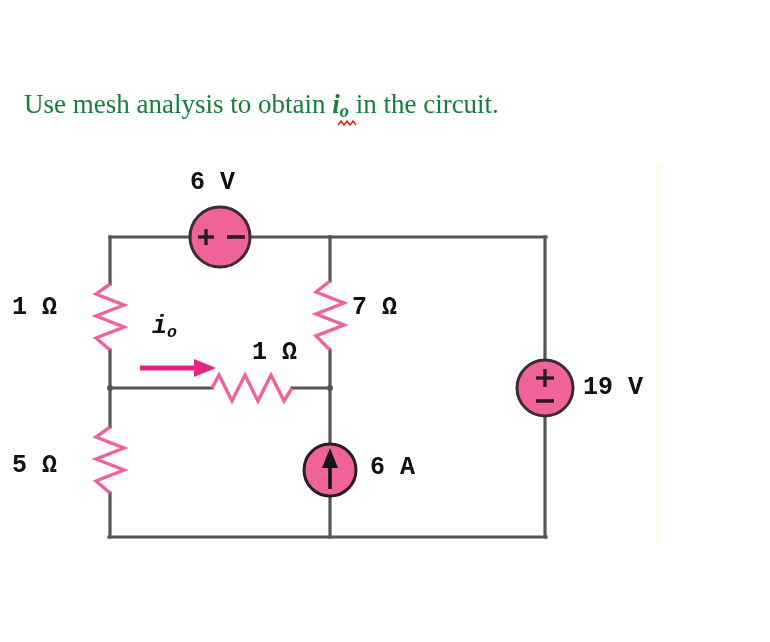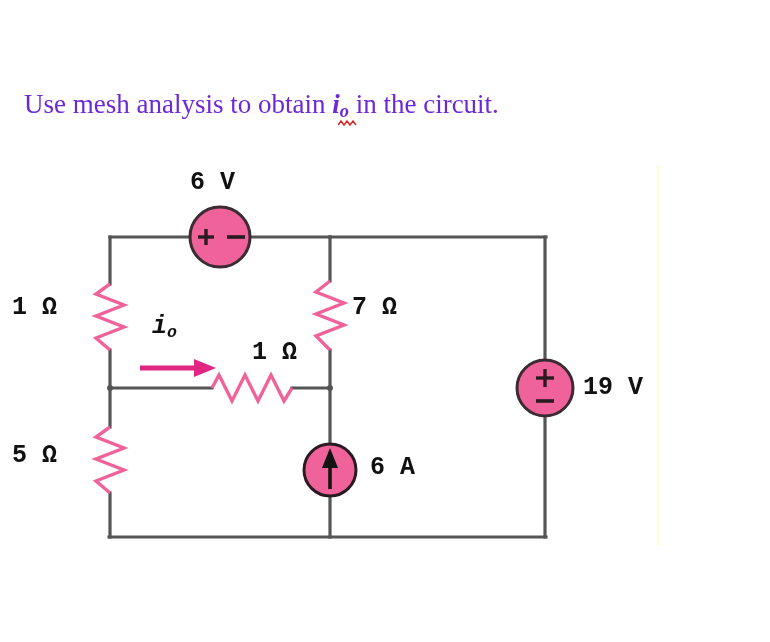--- a/index.html
+++ b/index.html
@@ -15,21 +15,21 @@
     font-family: "Liberation Serif", serif;
     color: #111111;
   }
   #question {
     position: absolute;
     left: 24px;
     top: 88px;
     font-size: 27px;
     line-height: 1.2;
     white-space: nowrap;
-    color: #6d28d9;
+    color: #15803d;
   }
   #question .io-var {
     font-style: italic;
     font-weight: bold;
     position: relative;
     display: inline-block;
   }
   #question .io-var .sub {
     font-size: 0.68em;
     font-style: italic;
@@ -160,18 +160,18 @@
   </g>
 
   <g>
     <line x1="140" y1="368" x2="200" y2="368" stroke="#E02585" stroke-width="5"></line>
     <polygon points="216,368 194,359 194,377" fill="#E02585"></polygon>
   </g>
 </svg>
 
 <div class="lbl" style="left:190px; top:168px;">6 V</div>
 <div class="lbl" style="left:12px; top:293px;">1 Ω</div>
-<div class="lbl" style="left:12px; top:441px;">5 Ω</div>
+<div class="lbl" style="left:12px; top:451px;">5 Ω</div>
 <div class="lbl" style="left:232px; top:338px;margin-left:20px;">1 Ω</div>
 <div class="lbl" style="left:352px; top:293px;">7 Ω</div>
 <div class="lbl" style="left:583px; top:373px;">19 V</div>
 <div class="lbl" style="left:370px; top:453px;">6 A</div>
 <div class="lbl small-sub" style="left:152px; top:312px;"><span>i</span><span class="sub">o</span></div>
 
 </body></html>

